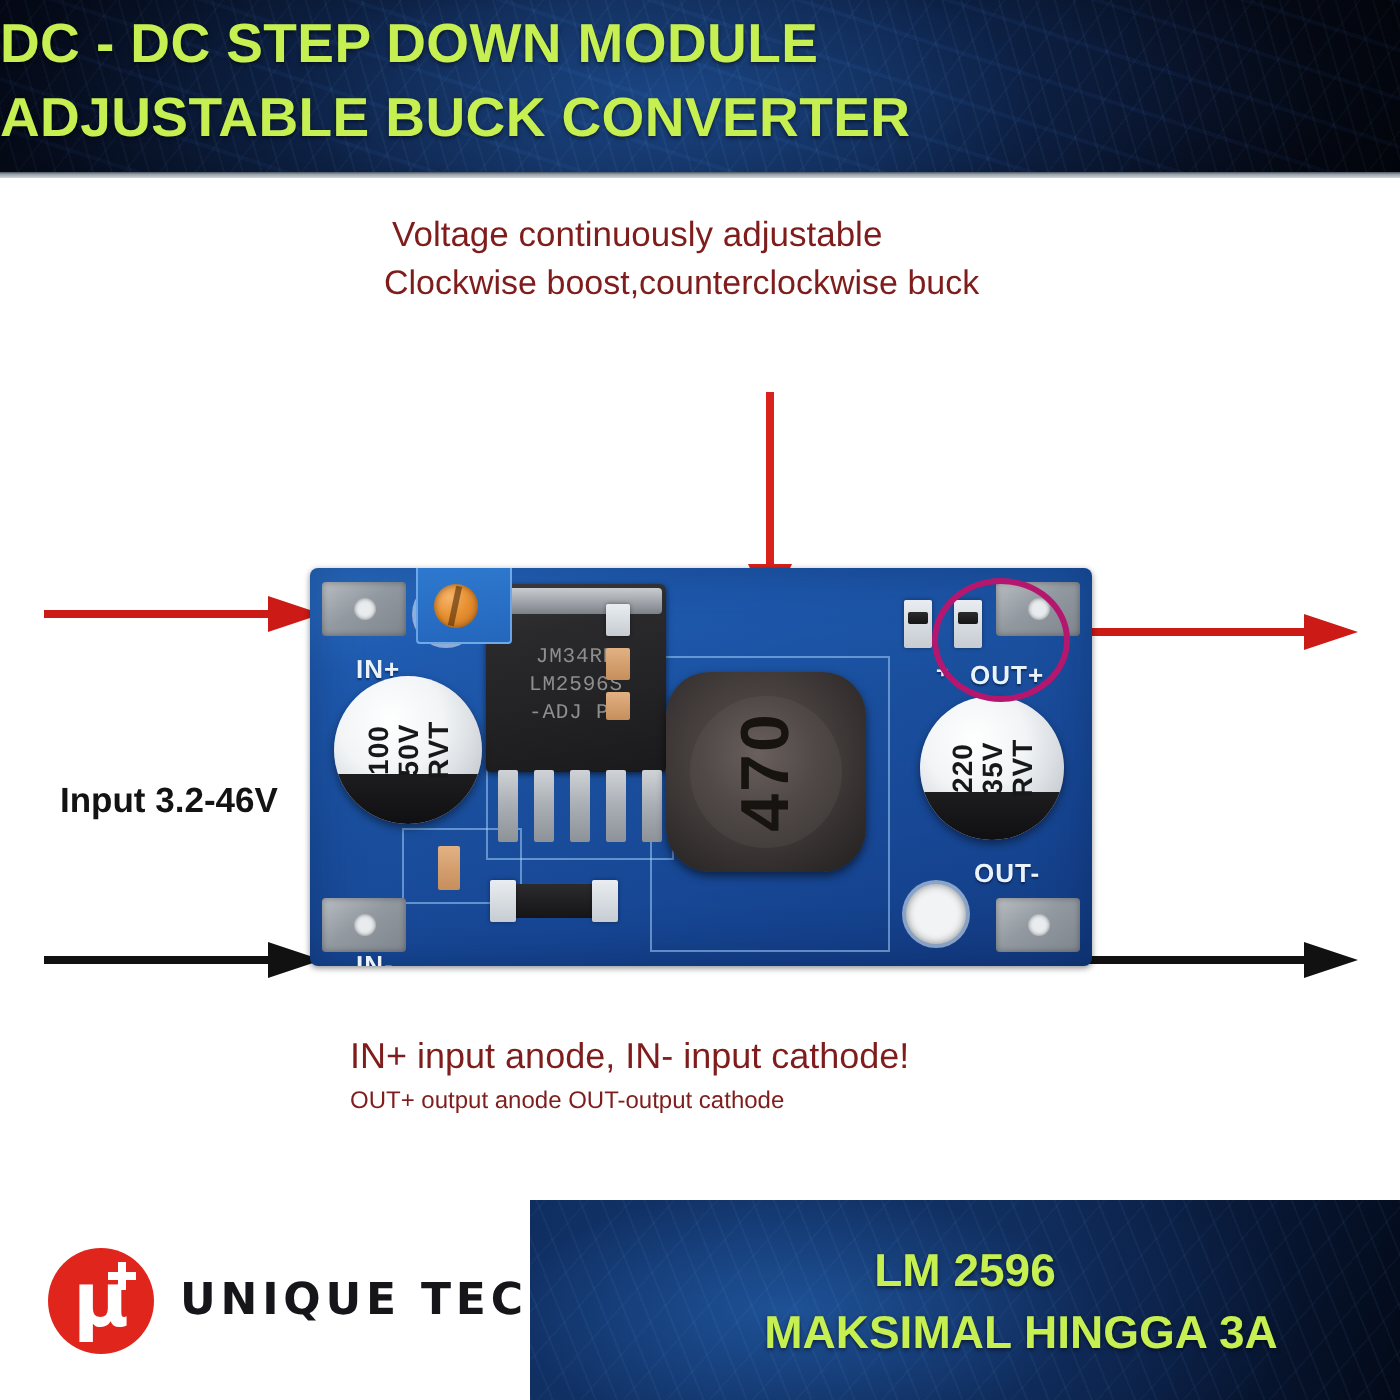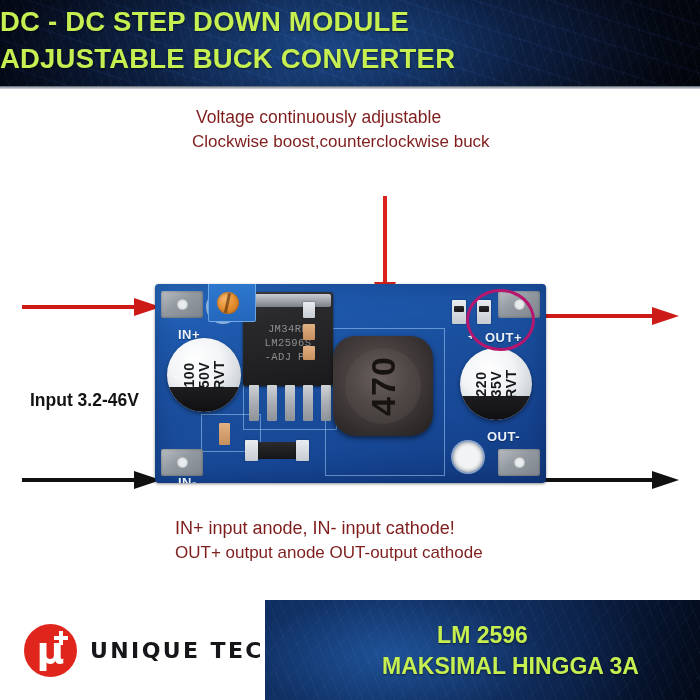--- a/index.html
+++ b/index.html
@@ -57,21 +57,21 @@
   
   .body-text {
     position: absolute;
     color: #7f1d1d;
     font-weight: normal;
     white-space: nowrap;
   }
   #desc1 { left: 196px; top: 107px; font-size: 17.5px; }
   #desc2 { left: 192px; top: 132px; font-size: 17px; }
   #note1 { left: 175px; top: 518px; font-size: 18px; }
-  #note2 { left: 175px; top: 543px; font-size: 17px; }
+  #note2 { left: 175px; top: 543px; font-size: 12px; }
 
   #input-label  { position: absolute; left: 30px;  top: 390px; font-size: 17.5px; color: #131313; font-weight: bold; white-space: nowrap; }
   #output-label { position: absolute; left: 549px; top: 390px; font-size: 17.5px; color: #131313; font-weight: bold; white-space: nowrap; }
 
   #power-indicator-label {
     position: absolute; left: 497px; top: 277px;
     font-family: "Liberation Serif", serif;
     font-size: 18.5px; font-weight: bold; color: #c01a17;
     white-space: nowrap;
   }

